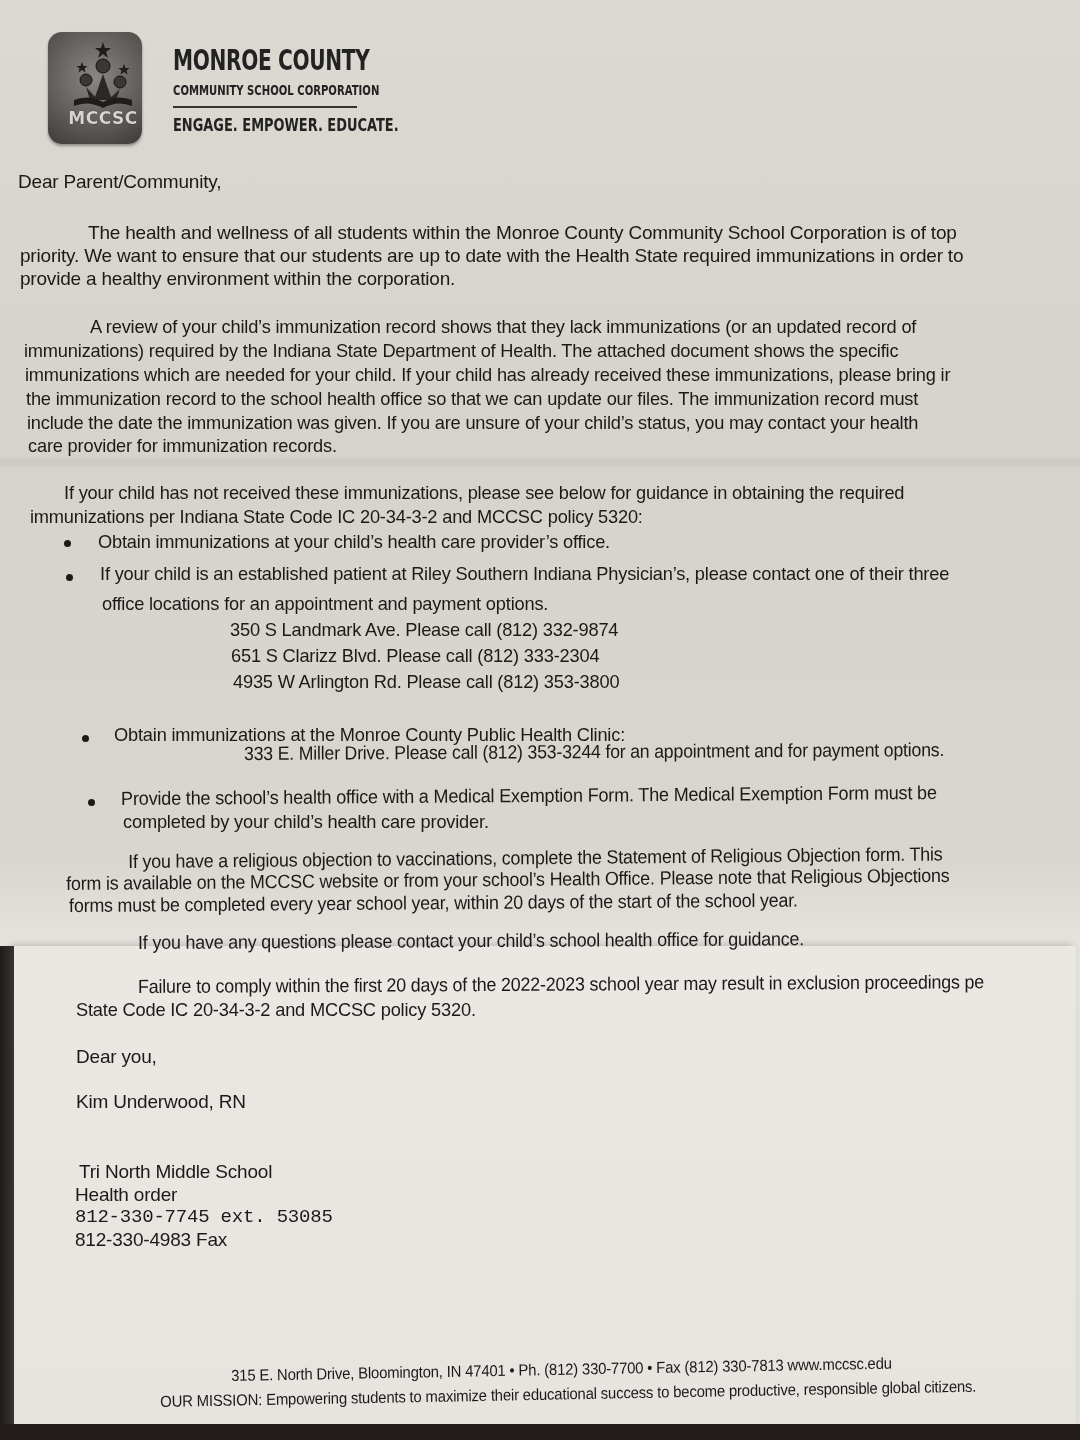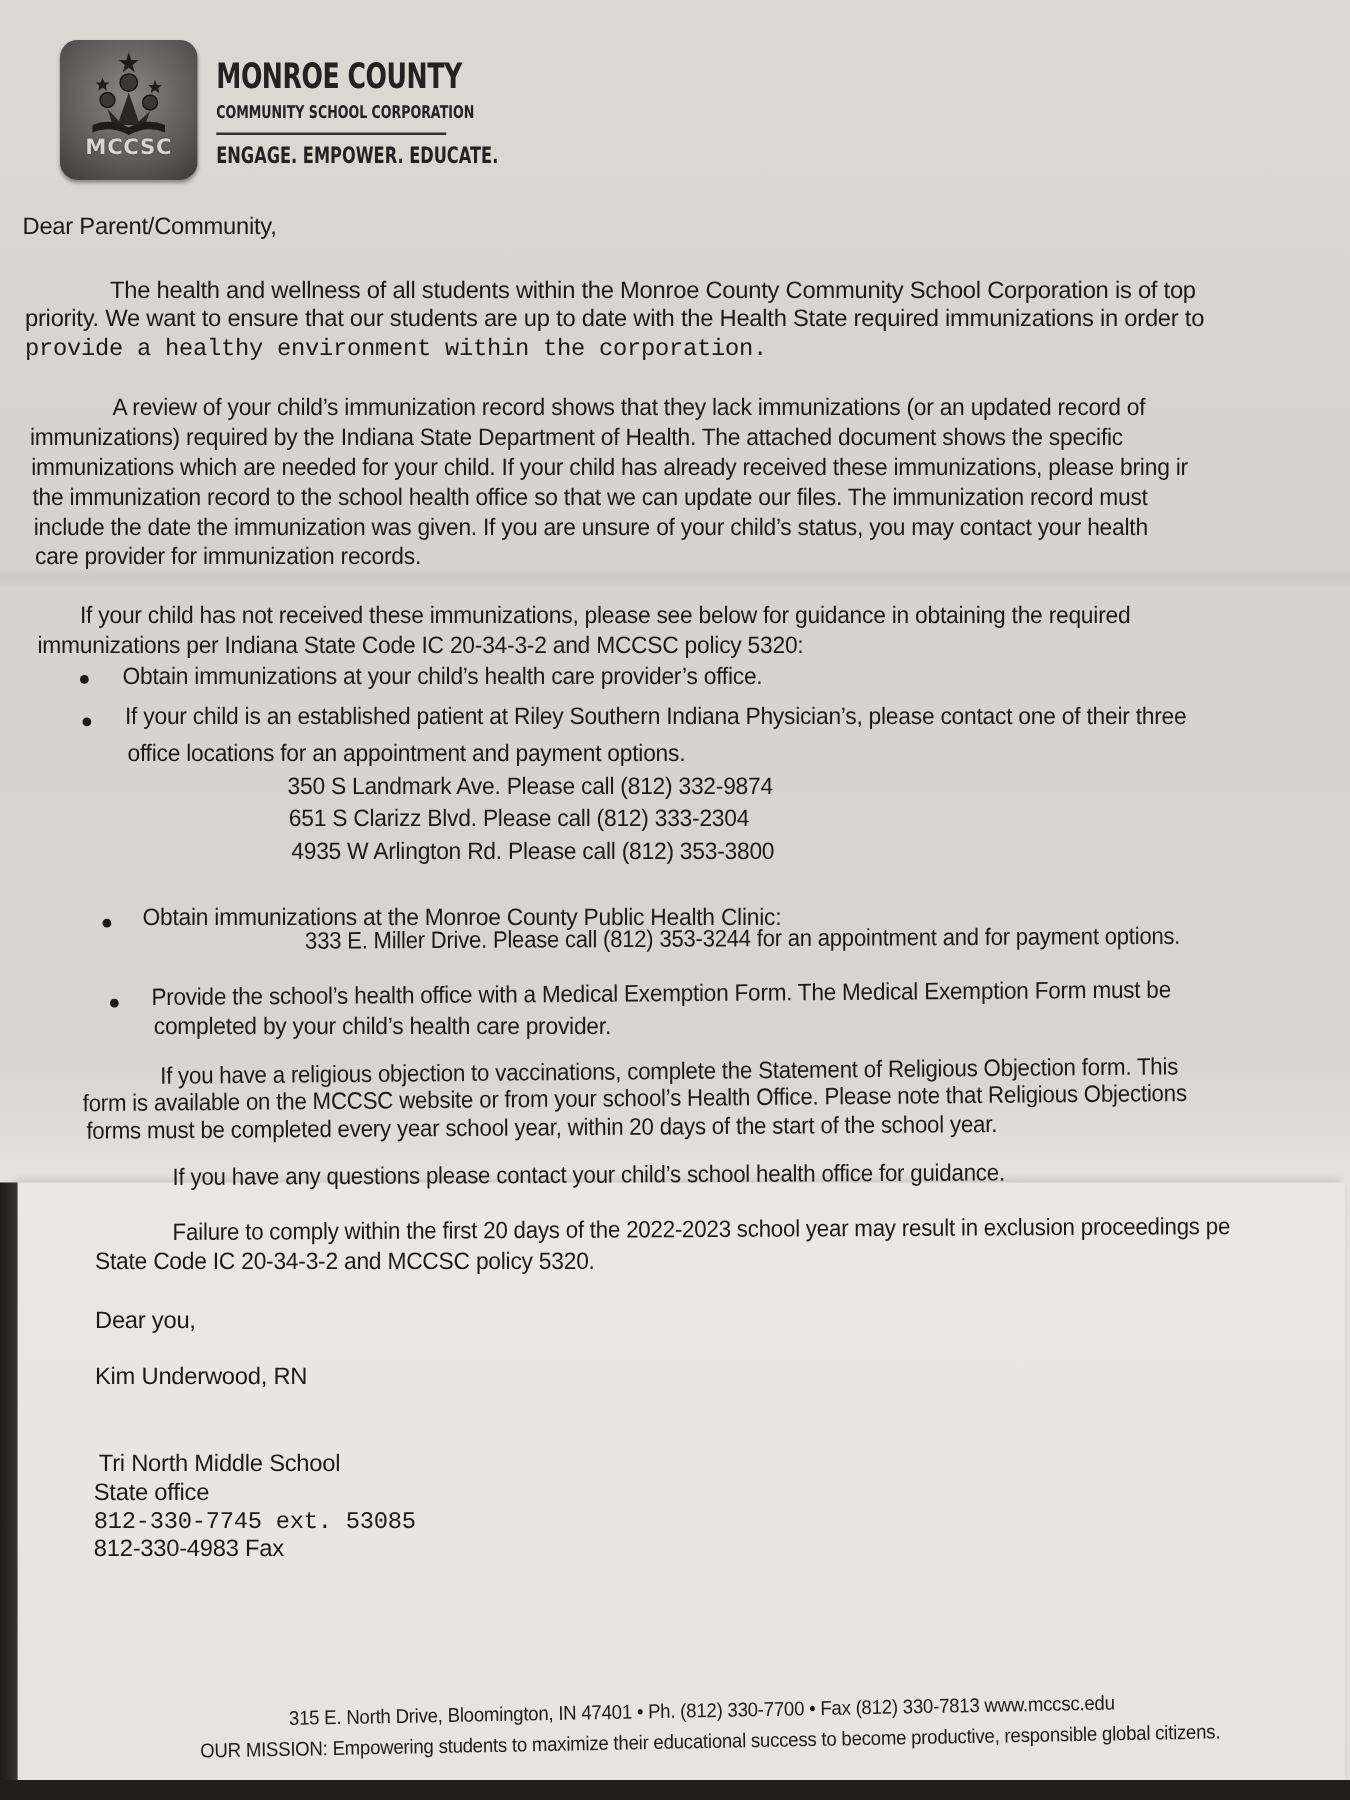--- a/index.html
+++ b/index.html
@@ -28,21 +28,21 @@
     background: linear-gradient(90deg, #1e1a18, #3a3532);
   }
   .bottom-edge {
     position: absolute; left: 0; top: 1424px; width: 1080px; height: 16px;
     background: #231e1b;
   }
   .t { position: absolute; white-space: nowrap; font-size: 19px; line-height: 24px; letter-spacing: -0.2px; }
 
   
   .logo-box {
-    position: absolute; left: 48px; top: 32px; width: 110px; height: 112px;
+    position: absolute; left: 48px; top: 32px; width: 94px; height: 112px;
     border-radius: 14px;
     background: radial-gradient(circle at 50% 40%, #8a8683 0%, #5e5a57 60%, #3d3a38 100%);
     box-shadow: 0 2px 3px rgba(0,0,0,0.35);
   }
   .logo-mark { position: absolute; left: 22px; top: 8px; width: 66px; height: 72px; }
   .logo-abbr {
     position: absolute; left: 10px; top: 76px; width: 90px; text-align: center;
     font-family: "DejaVu Sans", sans-serif; font-weight: bold; font-size: 17px;
     color: #d8d4d0; letter-spacing: 0.5px;
     text-shadow: 0 0 1px #111;
@@ -96,21 +96,21 @@
 <div class="org-name">MONROE COUNTY</div>
 <div class="org-sub">COMMUNITY SCHOOL CORPORATION</div>
 <div class="org-rule"></div>
 <div class="org-tag">ENGAGE. EMPOWER. EDUCATE.</div>
 
 <div class="t" style="left:18px;top:170px;">Dear Parent/Community,</div>
 
 <div>
   <div class="t" style="left:88px;top:221px;text-align:right;">The health and wellness of all students within the Monroe County Community School Corporation is of top</div>
   <div class="t" style="left:20px;top:244px;">priority. We want to ensure that our students are up to date with the Health State required immunizations in order to</div>
-  <div class="t" style="left:20px;top:267px;font-family:Liberation Mono, monospace;">provide a healthy environment within the corporation.</div>
+  <div class="t" style="left:20px;top:267px;">provide a healthy environment within the corporation.</div>
 </div>
 
 <div>
   <div class="t cond" style="left:90px;top:315px;">A review of your child’s immunization record shows that they lack immunizations (or an updated record of</div>
   <div class="t cond" style="left:24px;top:339px;">immunizations) required by the Indiana State Department of Health. The attached document shows the specific</div>
   <div class="t cond" style="left:25px;top:363px;">immunizations which are needed for your child. If your child has already received these immunizations, please bring ir</div>
   <div class="t cond" style="left:26px;top:387px;">the immunization record to the school health office so that we can update our files. The immunization record must</div>
   <div class="t cond" style="left:27px;top:411px;">include the date the immunization was given.  If you are unsure of your child’s status, you may contact your health</div>
   <div class="t cond" style="left:28px;top:434px;">care provider for immunization records.</div>
 </div>
@@ -156,21 +156,21 @@
 <div>
   <div class="t cond" style="left:138px;top:975px;transform:scaleX(0.94) rotate(-0.3deg);">Failure to comply within the first 20 days of the 2022-2023 school year may result in exclusion proceedings pe</div>
   <div class="t cond" style="left:76px;top:998px;">State Code IC 20-34-3-2 and MCCSC policy 5320.</div>
 </div>
 
 <div class="t" style="left:76px;top:1045px;">Dear you,</div>
 <div class="t" style="left:76px;top:1090px;text-align:center;">Kim Underwood, RN</div>
 
 <div>
   <div class="t" style="left:79px;top:1160px;">Tri North Middle School</div>
-  <div class="t" style="left:75px;top:1183px;">State office</div>
+  <div class="t" style="left:75px;top:1183px;">Health order</div>
   <div class="t" style="left:75px;top:1205px;font-family:Liberation Mono, monospace;">812-330-7745 ext. 53085</div>
   <div class="t" style="left:75px;top:1228px;">812-330-4983 Fax</div>
 </div>
 
 <div>
   <div class="t footer" style="left:231px;top:1364px;transform:scaleX(0.93) rotate(-1deg);transform-origin:left top;">315 E. North Drive, Bloomington, IN  47401  •  Ph. (812) 330-7700  •  Fax (812) 330-7813  www.mccsc.edu</div>
   <div class="t footer" style="left:160px;top:1390px;transform:scaleX(0.93) rotate(-1deg);transform-origin:left top;">OUR MISSION:  Empowering students to maximize their educational success to become productive, responsible global citizens.</div>
 </div>
 
 </body></html>

